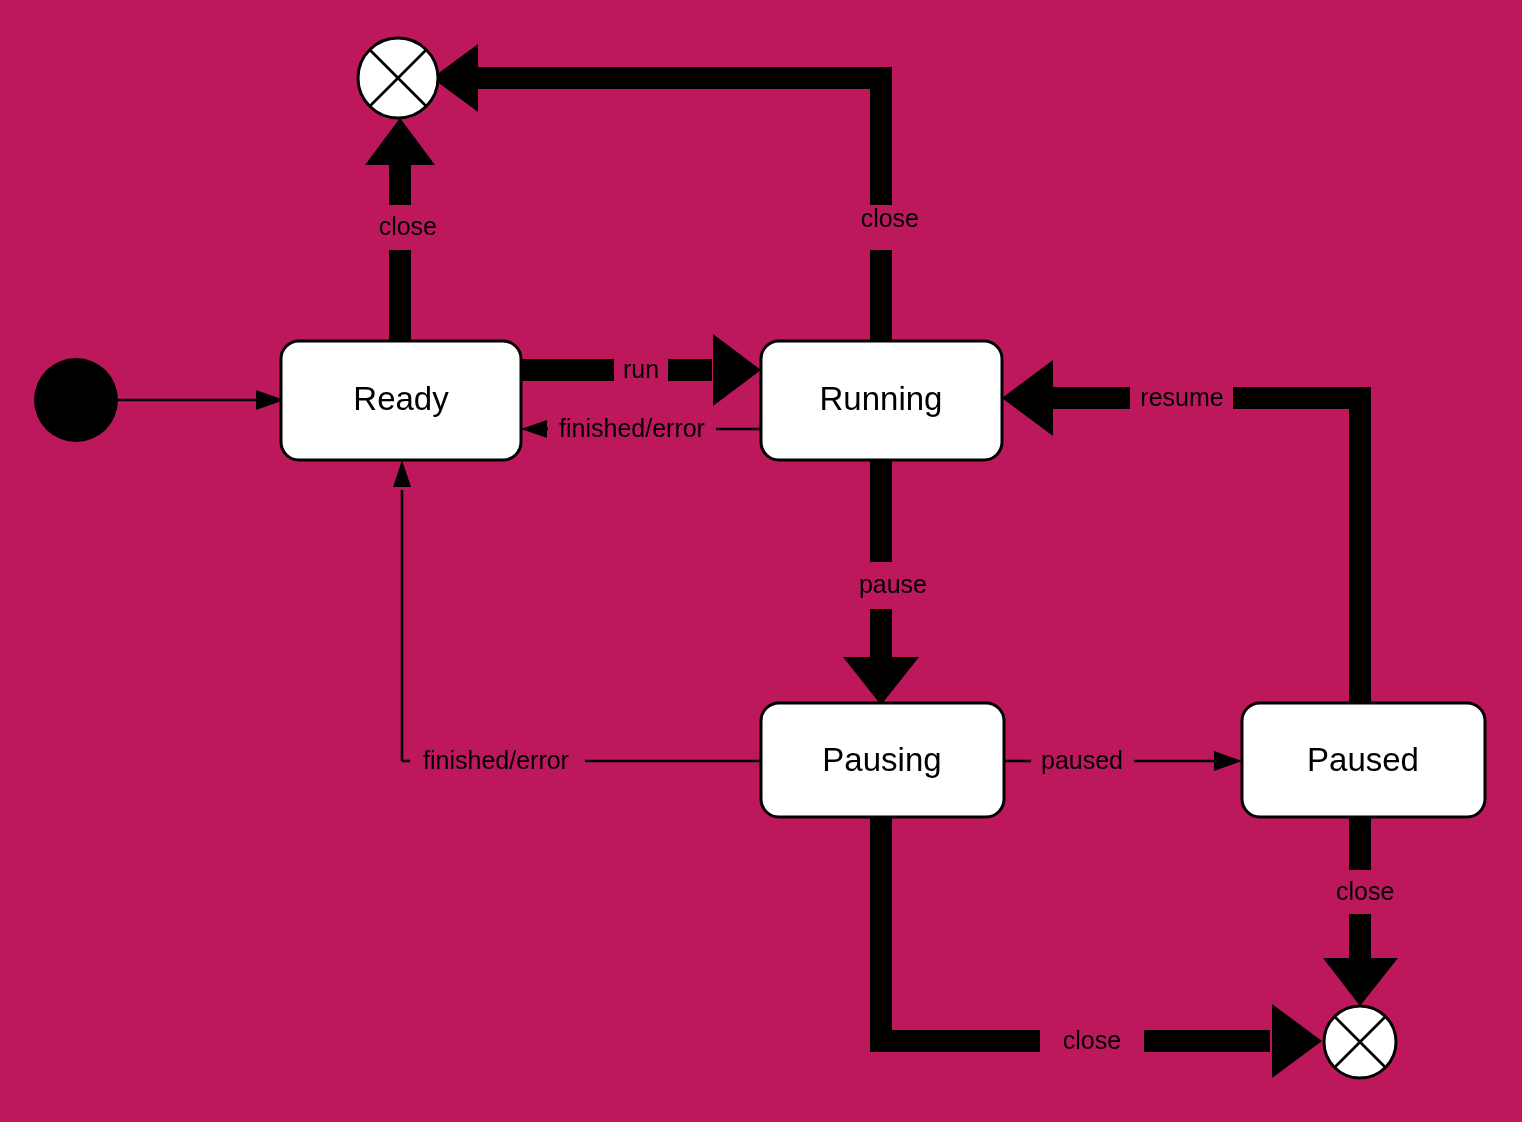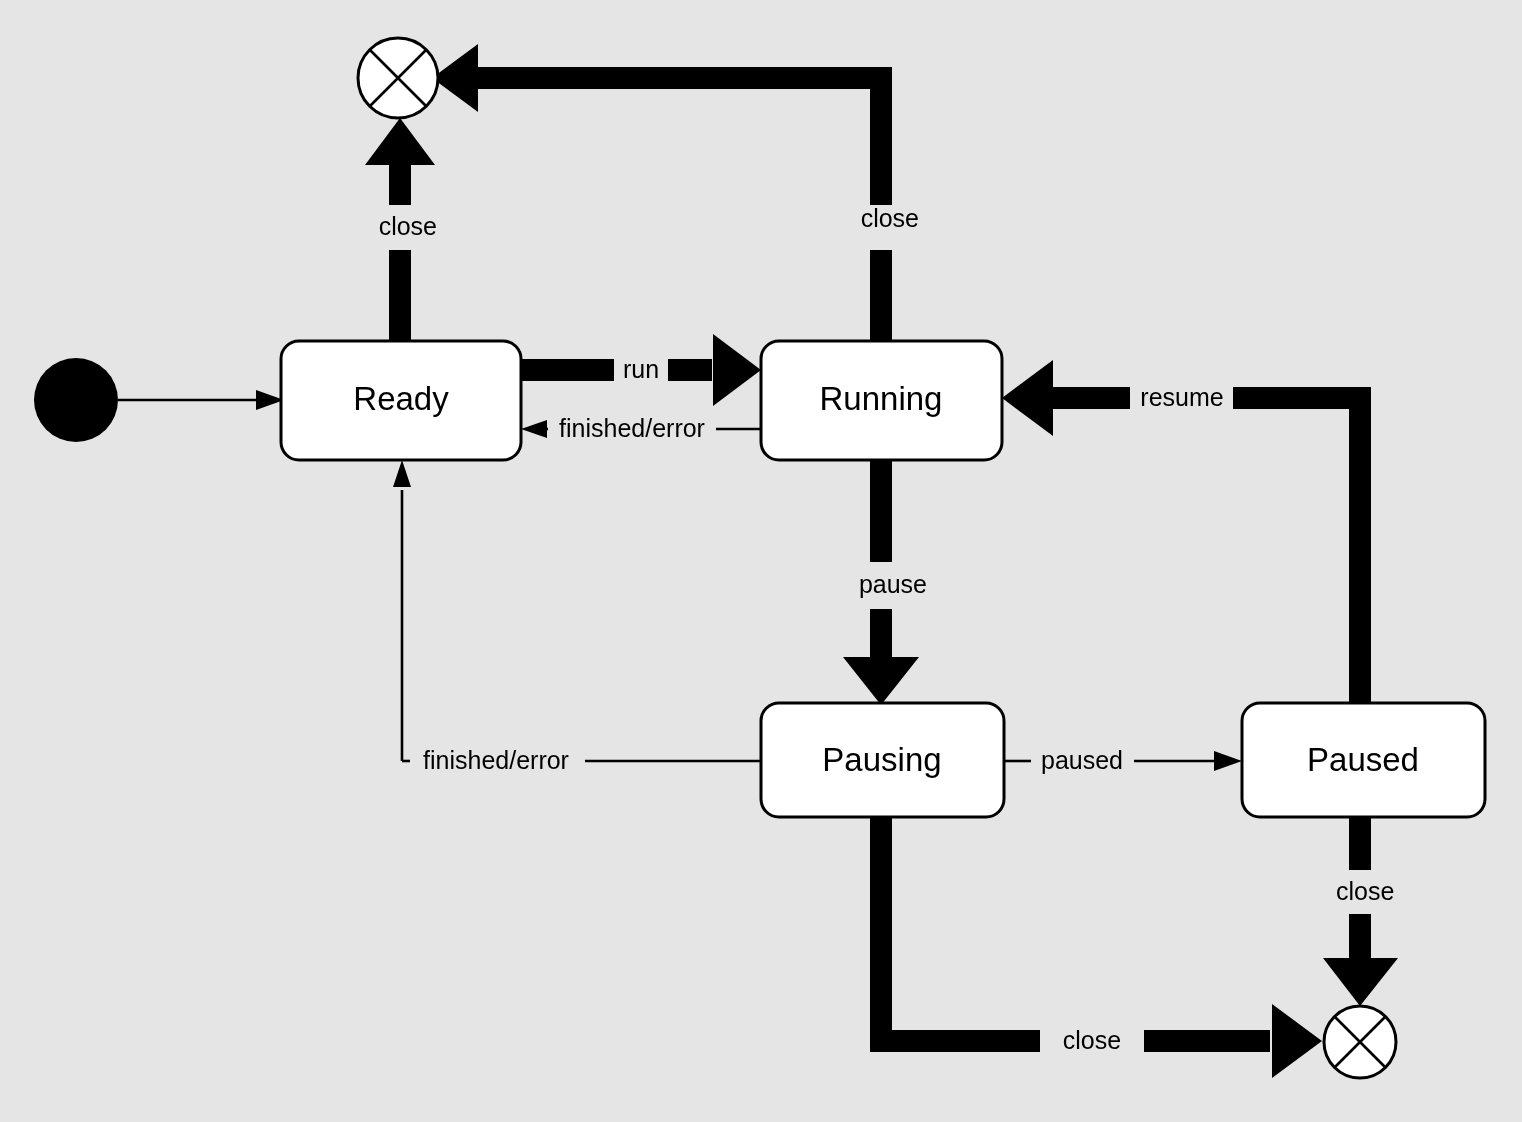--- a/index.html
+++ b/index.html
@@ -10,21 +10,21 @@
   body {
     width: 1522px;
     height: 1122px;
     font-family: "Liberation Sans", sans-serif;
     overflow: hidden;
   }
   #diagram-root {
     position: relative;
     width: 1522px;
     height: 1122px;
-    background: #e5e5e5;
+    background: #be185d;
   }
   svg#state-diagram {
     display: block;
     width: 1522px;
     height: 1122px;
   }
   .state-box-rect {
     fill: #ffffff;
     stroke: #000000;
     stroke-width: 3;

